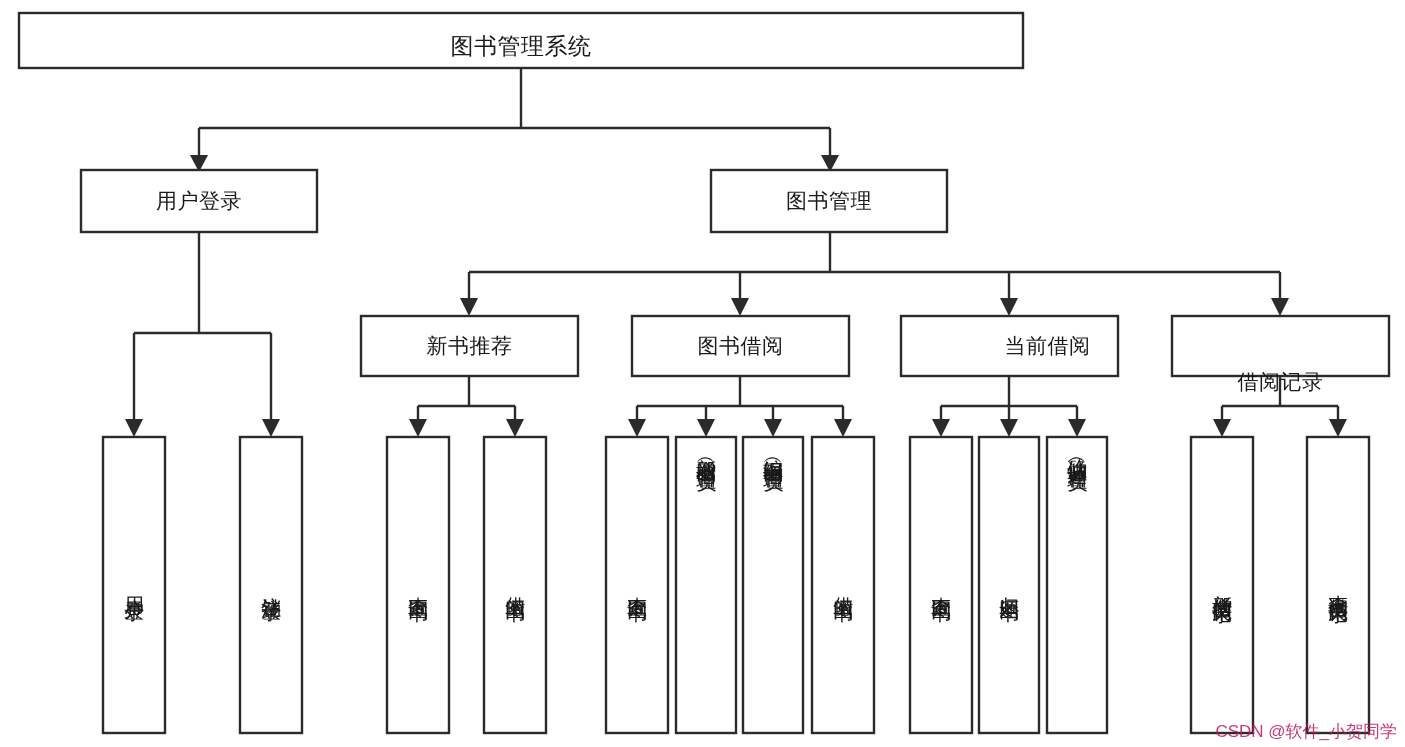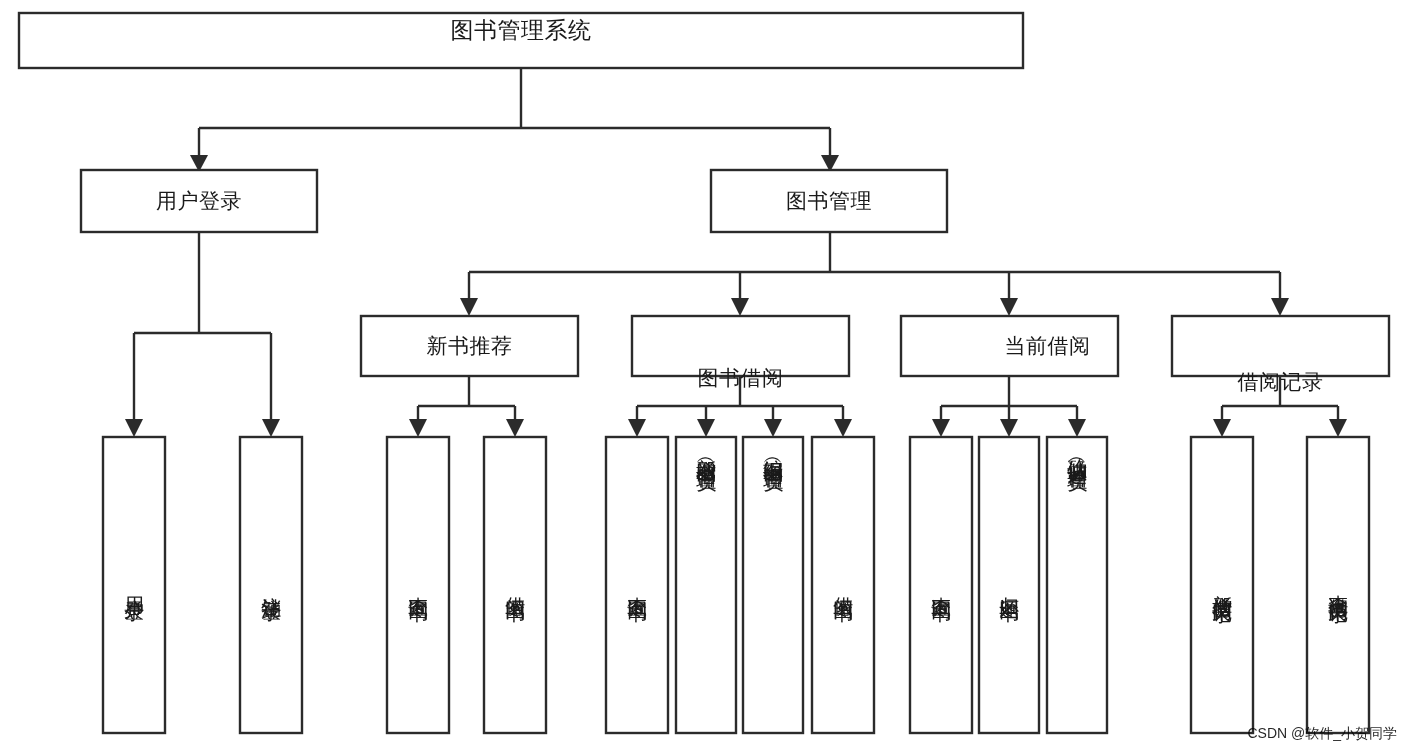--- a/index.html
+++ b/index.html
@@ -65,22 +65,22 @@
     writing-mode: vertical-rl;
     text-orientation: upright;
     line-height: 1.18;
     letter-spacing: 2px;
     white-space: nowrap;
   }
   .watermark {
     position: absolute;
     right: 8px;
     bottom: 4px;
-    font-size: 14px;
-    color: #000000;
+    font-size: 17px;
+    color: #be185d;
     opacity: 0.85;
     white-space: nowrap;
     pointer-events: none;
   }
 </style>
 </head>
 <body>
 
 <div id="diagram-root">
 
@@ -168,27 +168,27 @@
     <rect class="node-box" x="676" y="437" width="60" height="296"></rect>
     <rect class="node-box" x="743" y="437" width="60" height="296"></rect>
     <rect class="node-box" x="812" y="437" width="62" height="296"></rect>
     <rect class="node-box" x="910" y="437" width="62" height="296"></rect>
     <rect class="node-box" x="979" y="437" width="60" height="296"></rect>
     <rect class="node-box" x="1047" y="437" width="60" height="296"></rect>
     <rect class="node-box" x="1191" y="437" width="62" height="296"></rect>
     <rect class="node-box" x="1307" y="437" width="62" height="296"></rect>
   </svg>
 
-  <div class="node-label-h" style="left:19px; top:3px; width:1004px; height:55px; font-size:23px;">图书管理系统</div>
+  <div class="node-label-h" style="left:19px; top:19px; width:1004px; height:55px; font-size:23px;">图书管理系统</div>
 
   <div class="node-label-h" style="left:81px; top:170px; width:236px; height:62px;">用户登录</div>
   <div class="node-label-h" style="left:361px; top:316px; width:217px; height:60px;">新书推荐</div>
 
   <div class="node-label-h" style="left:711px; top:170px; width:236px; height:62px;">图书管理</div>
-  <div class="node-label-h" style="left:632px; top:316px; width:217px; height:60px;margin-top:32px;">图书借阅</div>
+  <div class="node-label-h" style="left:632px; top:316px; width:217px; height:60px;">图书借阅</div>
   <div class="node-label-h" style="left:901px; top:316px; width:217px; height:60px;padding-left:38px;">当前借阅</div>
   <div class="node-label-h" style="left:1172px; top:316px; width:217px; height:60px;margin-top:36px;">借阅记录</div>
 
   <div class="node-label-v" style="left:103px; top:437px; width:62px; height:296px;">
       <span>用户登录</span>
     </div>
   <div class="node-label-v" style="left:240px; top:437px; width:62px; height:296px;">
       <span>注销登录</span>
     </div>
   <div class="node-label-v" style="left:387px; top:437px; width:62px; height:296px;">

